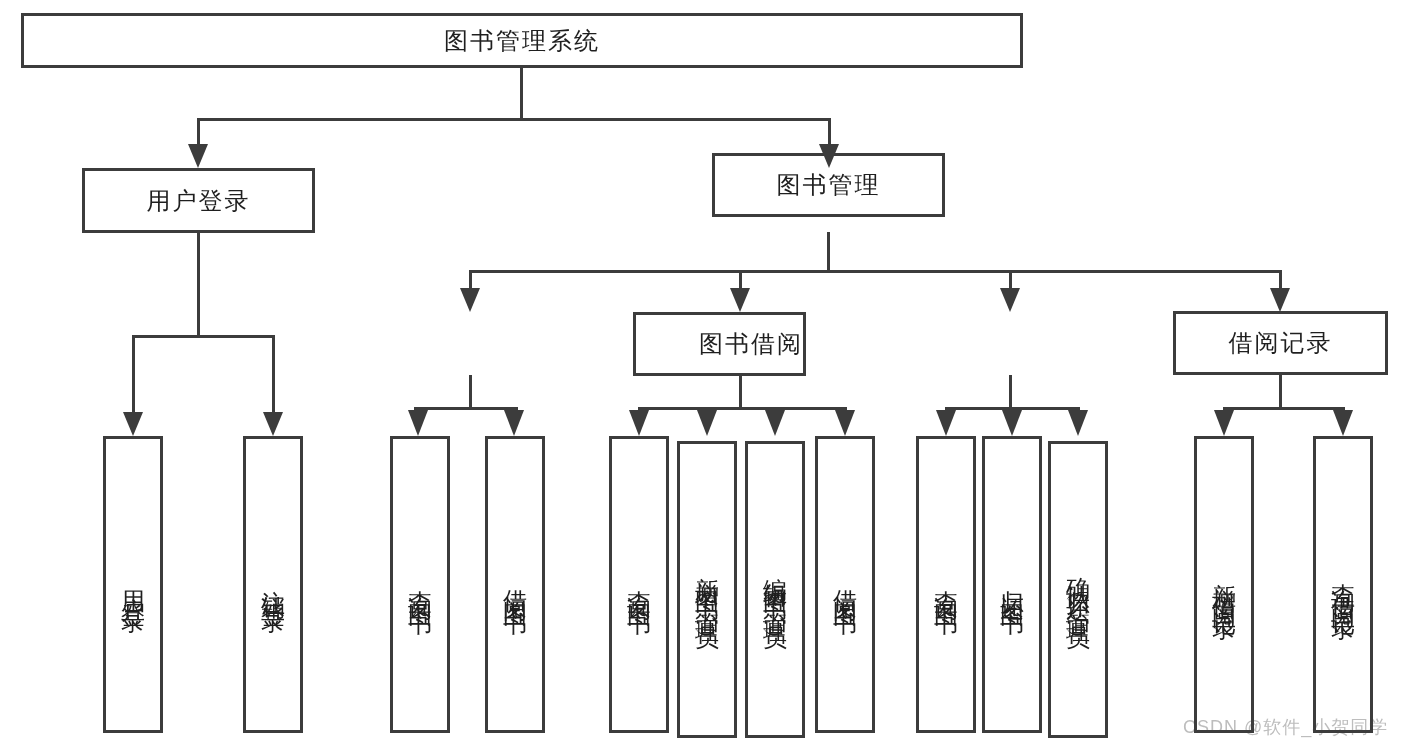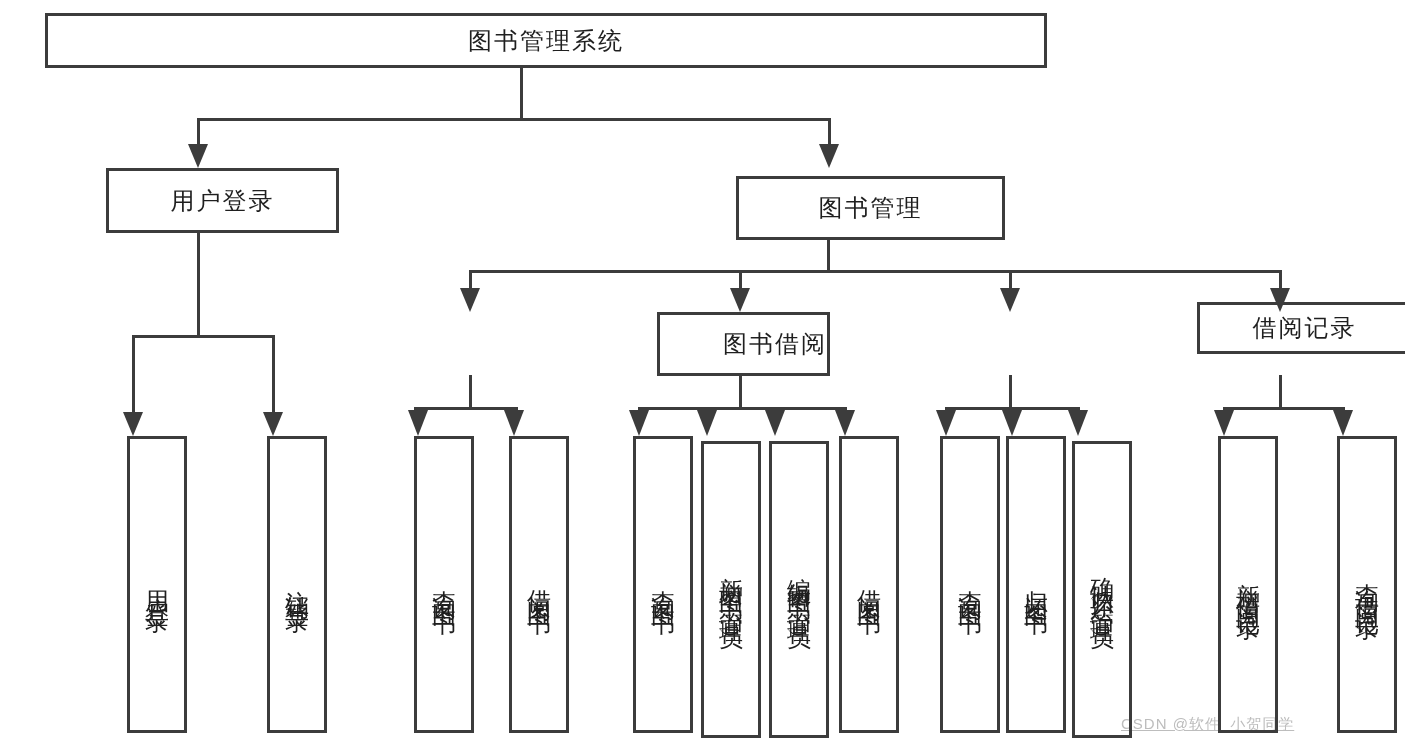--- a/index.html
+++ b/index.html
@@ -3,35 +3,35 @@
 <meta charset="utf-8">
 <style>
   html,body { margin:0; padding:0; background:#fff; }
   .canvas {
     position:relative; width:1405px; height:747px; background:#ffffff;
     font-family:"Liberation Sans", sans-serif; overflow:hidden;
   }
   .box {
     position:absolute; box-sizing:border-box; background:#ffffff;
     border:3px solid #3c3c3c; display:flex; align-items:center; justify-content:center;
-    color:#1f1f1f; z-index:1;margin-left:24px;
+    color:#1f1f1f; z-index:1;
   }
   .hlabel { font-size:24px; letter-spacing:2px; white-space:nowrap; }
   .vlabel {
     writing-mode:vertical-lr; text-orientation:mixed;
     font-size:24px; letter-spacing:7px; line-height:1; white-space:nowrap;
   }
   .ln  { position:absolute; background:#3c3c3c; z-index:0; }
   .tri { position:absolute; width:0; height:0;
          border-left:10px solid transparent; border-right:10px solid transparent; z-index:2; }
   .tri24 { border-top:24px solid #3c3c3c; }
   .tri26 { border-top:26px solid #3c3c3c; }
   .watermark {
-    position:absolute; left:1121px; top:715px; font-size:15px; color:#bdbdbd;
-    letter-spacing:1px; white-space:nowrap; mix-blend-mode:darken; z-index:5;text-decoration:underline;
+    position:absolute; left:1183px; top:715px; font-size:18px; color:#bdbdbd;
+    letter-spacing:1px; white-space:nowrap; mix-blend-mode:darken; z-index:5;
   }
 </style>
 </head>
 <body>
 
 <div class="canvas">
 
   <div class="ln" style="left:520px;top:68px;width:3px;height:53px;"></div>
 
   <div class="ln" style="left:197px;top:118px;width:634px;height:3px;"></div>
@@ -87,28 +87,28 @@
   <div class="tri tri26" style="left:1214px;top:410px;"></div>
   <div class="tri tri26" style="left:1333px;top:410px;"></div>
 
   <div class="box" style="left:21px;top:13px;width:1002px;height:55px;">
     <span class="hlabel">图书管理系统</span>
   </div>
 
   <div class="box" style="left:82px;top:168px;width:233px;height:65px;">
     <span class="hlabel">用户登录</span>
   </div>
-  <div class="box" style="left:712px;top:176px;width:269px;height:64px;">
+  <div class="box" style="left:712px;top:153px;width:233px;height:64px;">
     <span class="hlabel">图书管理</span>
   </div>
 
   <div class="box" style="left:633px;top:312px;width:173px;height:64px;justify-content:flex-end;">
     <span class="hlabel">图书借阅</span>
   </div>
-  <div class="box" style="left:1173px;top:302px;width:215px;height:52px;">
+  <div class="box" style="left:1173px;top:311px;width:215px;height:64px;">
     <span class="hlabel">借阅记录</span>
   </div>
 
   <div class="box" style="left:103px;top:436px;width:60px;height:297px;">
     <span class="vlabel">用户登录</span>
   </div>
   <div class="box" style="left:243px;top:436px;width:60px;height:297px;">
     <span class="vlabel">注销登录</span>
   </div>
 

